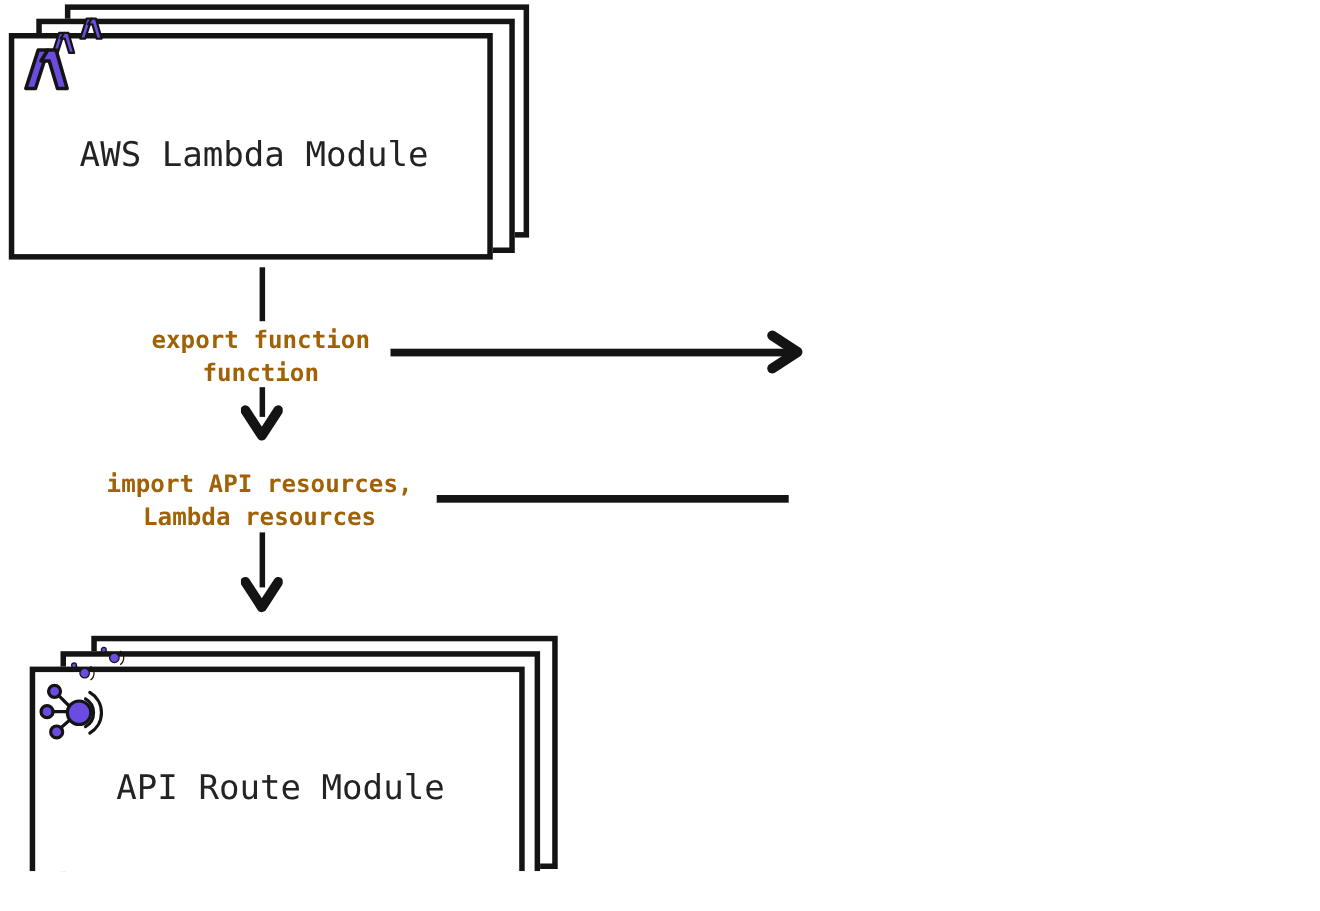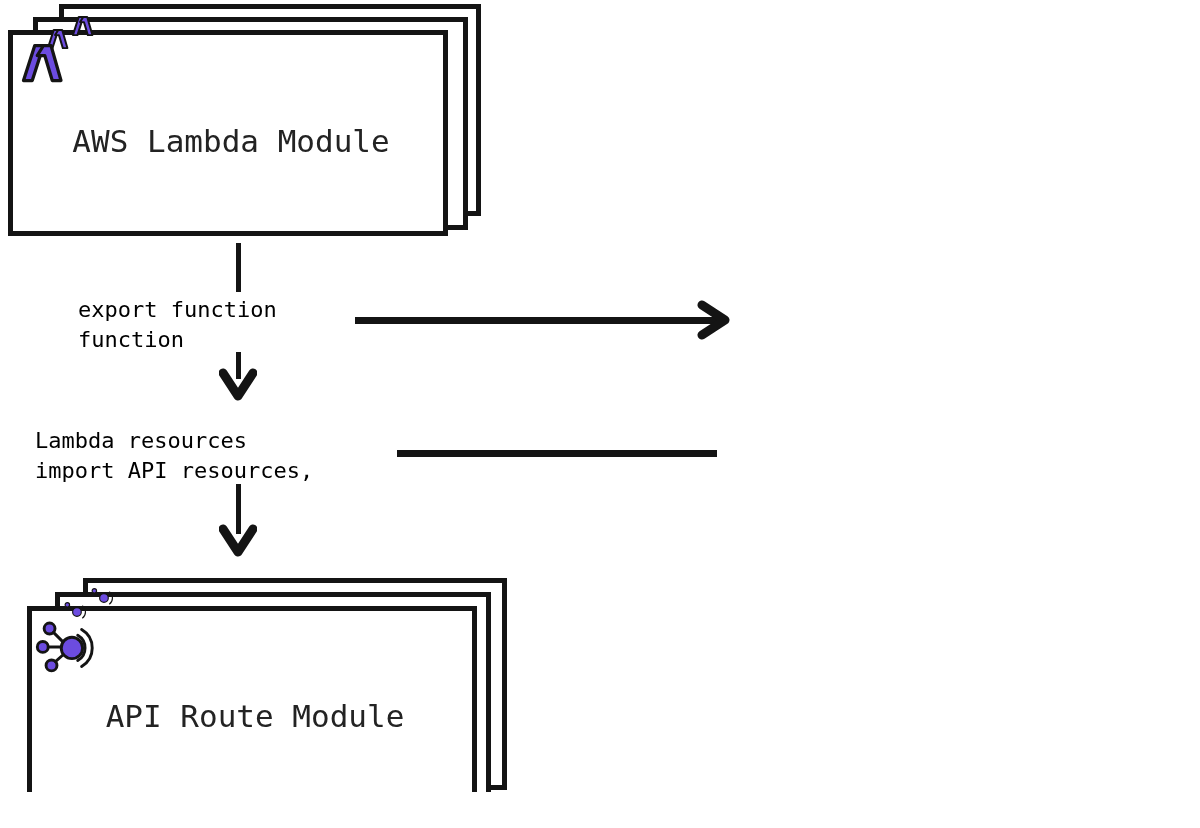--- a/index.html
+++ b/index.html
@@ -70,25 +70,26 @@
   .arrowhead-down {
     position: absolute;
   }
   .arrowhead-right {
     position: absolute;
   }
 
   
   .edge-label {
     position: absolute;
-    text-align: left;
+    text-align: center;
     font-size: 22px;
     line-height: 30px;
-    color: #000000;
+    color: #a16207;
     white-space: nowrap;
+    font-weight: bold;
   }
 </style>
 </head>
 <body>
 
 <div id="canvas">
 
   <div class="stack" style="left:8px; top:4px; width:470px; height:238px;">
 
     <div class="card back2" style="left:51px; top:0px; width:422px; height:212px;"></div>
@@ -179,22 +180,22 @@
   </div>
 
   <div class="hline" style="left:355px; top:317px; width:370px;"></div>
   <div class="arrowhead-right" style="left:694px; top:300px;">
     <svg width="40" height="40" viewBox="0 0 40 40">
       <path d="M8 5 L31 20 L8 35" fill="none" stroke="#141414" stroke-width="9" stroke-linecap="round" stroke-linejoin="round"></path>
     </svg>
   </div>
 
   <div class="edge-label" style="left:35px; top:426px; width:402px;">
+    <div>import API resources,</div>
     <div>Lambda resources</div>
-    <div>import API resources,</div>
   </div>
 
   <div class="hline" style="left:397px; top:450px; width:320px;"></div>
 
   <div class="vline" style="left:236px; top:484px; height:50px;"></div>
   <div class="arrowhead-down" style="left:219px; top:524px;">
     <svg width="38" height="36" viewBox="0 0 38 36">
       <path d="M4 5 L19 28 L34 5" fill="none" stroke="#141414" stroke-width="9" stroke-linecap="round" stroke-linejoin="round"></path>
     </svg>
   </div>

